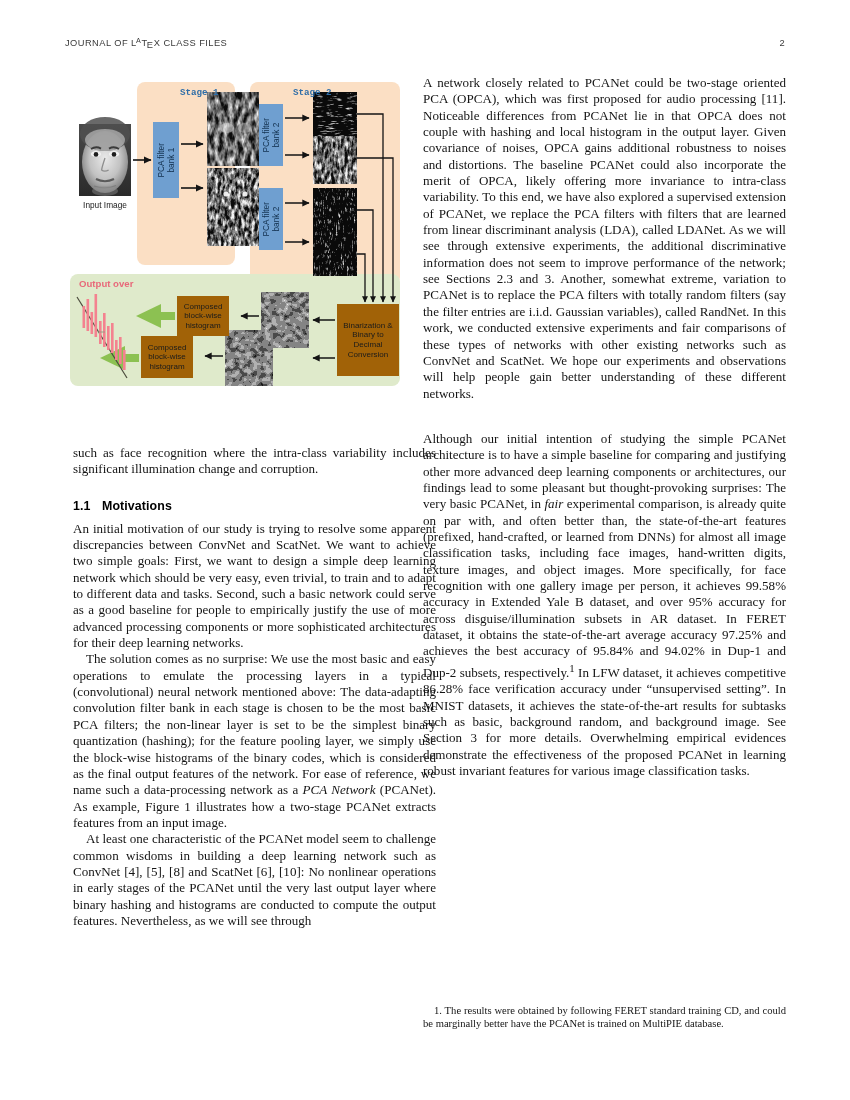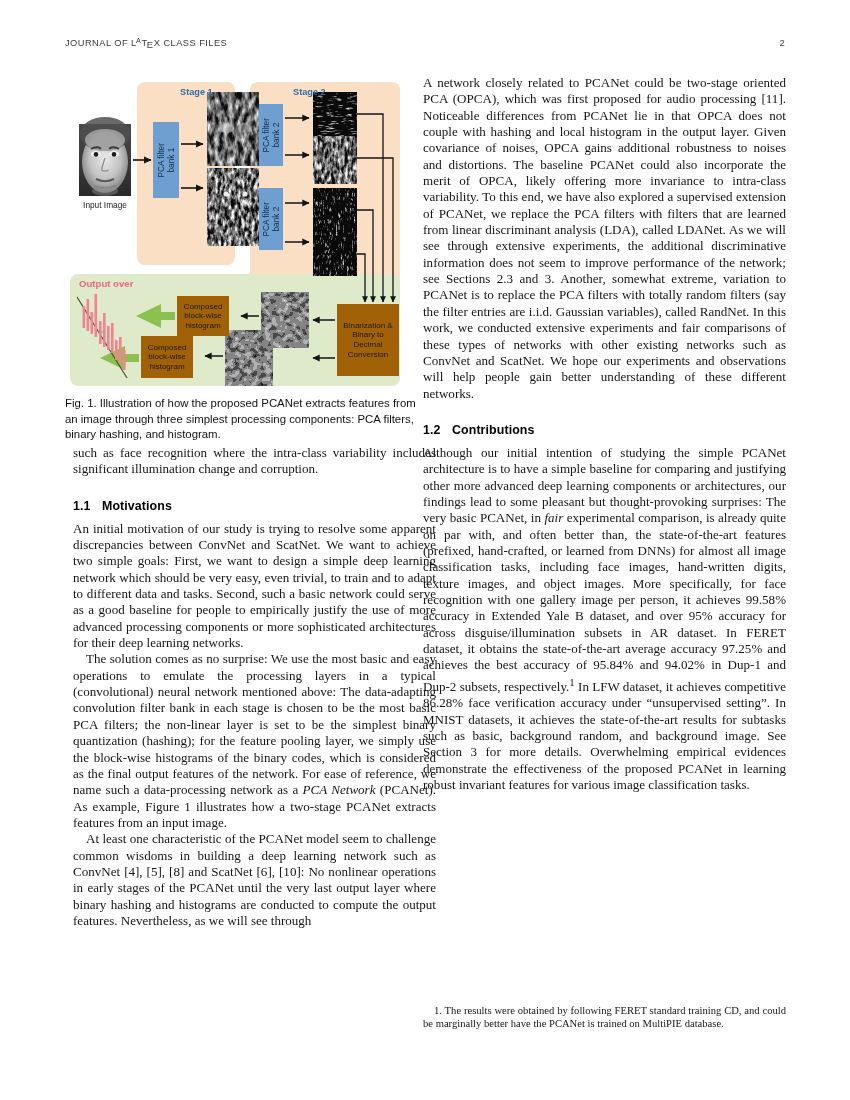--- a/index.html
+++ b/index.html
@@ -97,21 +97,21 @@
     height: 310px;
   }
   .fig-canvas {
     position: absolute;
     left: 0; top: 0;
     width: 363px;
     height: 310px;
   }
   .stage-label {
     position: absolute;
-    font-family: Liberation Sans, sans-serif;
+    font-family: Liberation Mono, monospace;
     font-size: 9.2px;
     font-weight: bold;
     color: #2f6ea8;
     white-space: nowrap;
   }
   .output-label {
     position: absolute;
     font-family: "Liberation Sans", sans-serif;
     font-size: 9.6px;
     font-weight: bold;
@@ -384,42 +384,40 @@
       <span>Binarization &amp;<br>Binary to<br>Decimal<br>Conversion</span>
     </div>
     <div class="pink-box" style="left:112px; top:218px; width:52px; height:40px;">
       <span>Composed<br>block-wise<br>histogram</span>
     </div>
     <div class="pink-box" style="left:76px; top:258px; width:52px; height:42px;">
       <span>Composed<br>block-wise<br>histogram</span>
     </div>
   </div>
 
-  <div class="figcaption">Fig. 1. Illustration of how the proposed PCANet extracts features from an image through three simplest processing components: PCA filters, binary hashing, and histogram.</div>
 
   <div class="col-left-text">
     <p class="body noindent">such as face recognition where the intra-class variability includes significant illumination change and corruption.</p>
 
     <div class="gap-sec-before"></div>
     <h2 class="sec"><span class="num">1.1</span><span>Motivations</span></h2>
     <div class="gap-sec-after"></div>
 
     <p class="body noindent">An initial motivation of our study is trying to resolve some apparent discrepancies between ConvNet and ScatNet. We want to achieve two simple goals: First, we want to design a simple deep learning network which should be very easy, even trivial, to train and to adapt to different data and tasks. Second, such a basic network could serve as a good baseline for people to empirically justify the use of more advanced processing components or more sophisticated architectures for their deep learning networks.</p>
 
     <p class="body"><span>The solution comes as no surprise: We use the most basic and easy operations to emulate the processing layers in a typical (convolutional) neural network mentioned above: The data-adapting convolution filter bank in each stage is chosen to be the most basic PCA filters; the non-linear layer is set to be the simplest binary quantization (hashing); for the feature pooling layer, we simply use the block-wise histograms of the binary codes, which is considered as the final output features of the network. For ease of reference, we name such a data-processing network as a </span><em>PCA Network</em><span> (PCANet). As example, Figure 1 illustrates how a two-stage PCANet extracts features from an input image.</span></p>
 
     <p class="body">At least one characteristic of the PCANet model seem to challenge common wisdoms in building a deep learning network such as ConvNet [4], [5], [8] and ScatNet [6], [10]: No nonlinear operations in early stages of the PCANet until the very last output layer where binary hashing and histograms are conducted to compute the output features. Nevertheless, as we will see through</p>
   </div>
 
   <div class="col col-right">
 
     <p class="body">A network closely related to PCANet could be two-stage oriented PCA (OPCA), which was first proposed for audio processing [11]. Noticeable differences from PCANet lie in that OPCA does not couple with hashing and local histogram in the output layer. Given covariance of noises, OPCA gains additional robustness to noises and distortions. The baseline PCANet could also incorporate the merit of OPCA, likely offering more invariance to intra-class variability. To this end, we have also explored a supervised extension of PCANet, we replace the PCA filters with filters that are learned from linear discriminant analysis (LDA), called LDANet. As we will see through extensive experiments, the additional discriminative information does not seem to improve performance of the network; see Sections 2.3 and 3. Another, somewhat extreme, variation to PCANet is to replace the PCA filters with totally random filters (say the filter entries are i.i.d. Gaussian variables), called RandNet. In this work, we conducted extensive experiments and fair comparisons of these types of networks with other existing networks such as ConvNet and ScatNet. We hope our experiments and observations will help people gain better understanding of these different networks.</p>
 
     <div class="gap-sec-before"></div>
-    <h2 class="sec"><span class="num">1.2</span><span>Contributions</span></h2>
     <div class="gap-sec-after"></div>
 
     <p class="body noindent"><span>Although our initial intention of studying the simple PCANet architecture is to have a simple baseline for comparing and justifying other more advanced deep learning components or architectures, our findings lead to some pleasant but thought-provoking surprises: The very basic PCANet, in </span><em>fair</em><span> experimental comparison, is already quite on par with, and often better than, the state-of-the-art features (prefixed, hand-crafted, or learned from DNNs) for almost all image classification tasks, including face images, hand-written digits, texture images, and object images. More specifically, for face recognition with one gallery image per person, it achieves 99.58% accuracy in Extended Yale B dataset, and over 95% accuracy for across disguise/illumination subsets in AR dataset. In FERET dataset, it obtains the state-of-the-art average accuracy 97.25% and achieves the best accuracy of 95.84% and 94.02% in Dup-1 and Dup-2 subsets, respectively.</span><sup>1</sup><span> In LFW dataset, it achieves competitive 86.28% face verification accuracy under “unsupervised setting”. In MNIST datasets, it achieves the state-of-the-art results for subtasks such as basic, background random, and background image. See Section 3 for more details. Overwhelming empirical evidences demonstrate the effectiveness of the proposed PCANet in learning robust invariant features for various image classification tasks.</span></p>
   </div>
 
   <div style="position:absolute; left:423px; top:1004px; width:363px;">
     <div style="border-top:0px solid #000; padding-top:0px;"></div>
     <p style="margin:0; font-size:10.6px; line-height:13.2px; text-align:justify; text-indent:11px; color:#141414;"><span>1.</span>
        <span>The results were obtained by following FERET standard training CD, and could be marginally better have the PCANet is trained on MultiPIE database.</span></p>
   </div>

